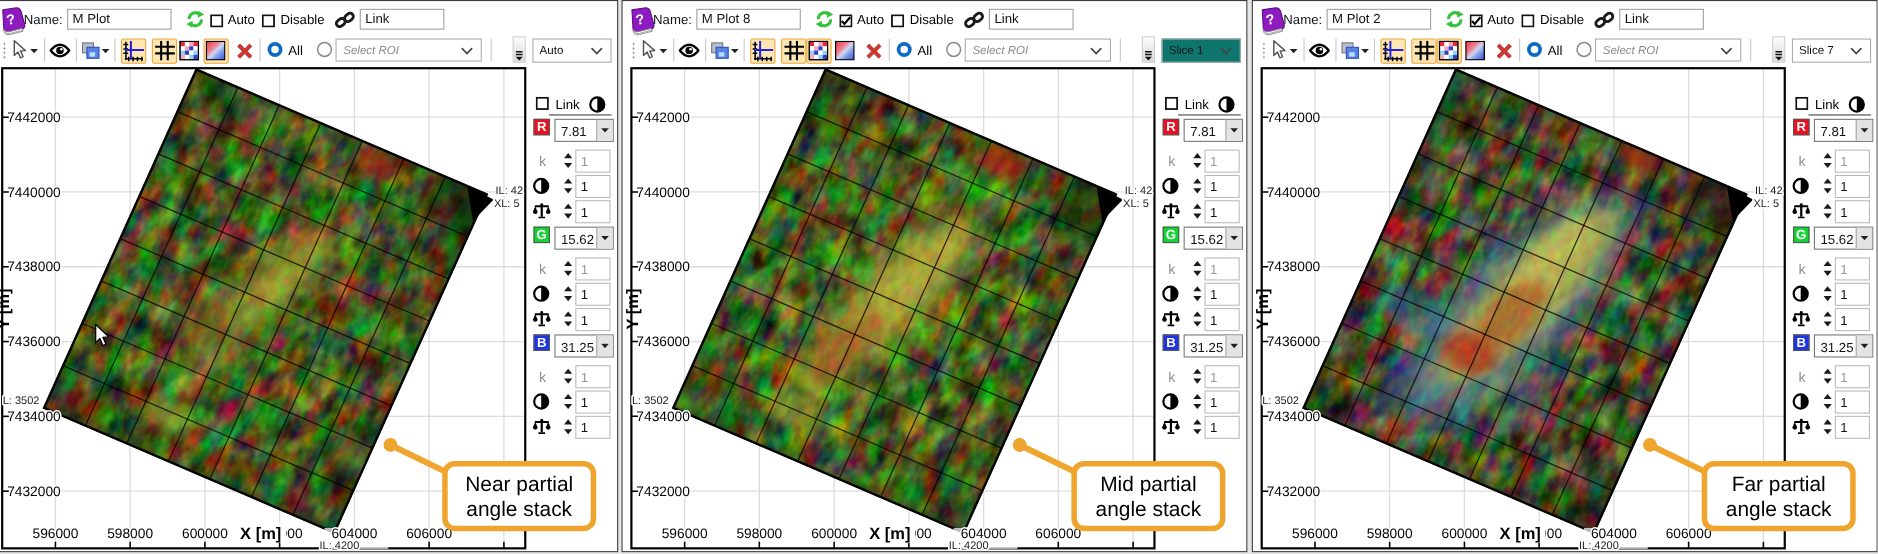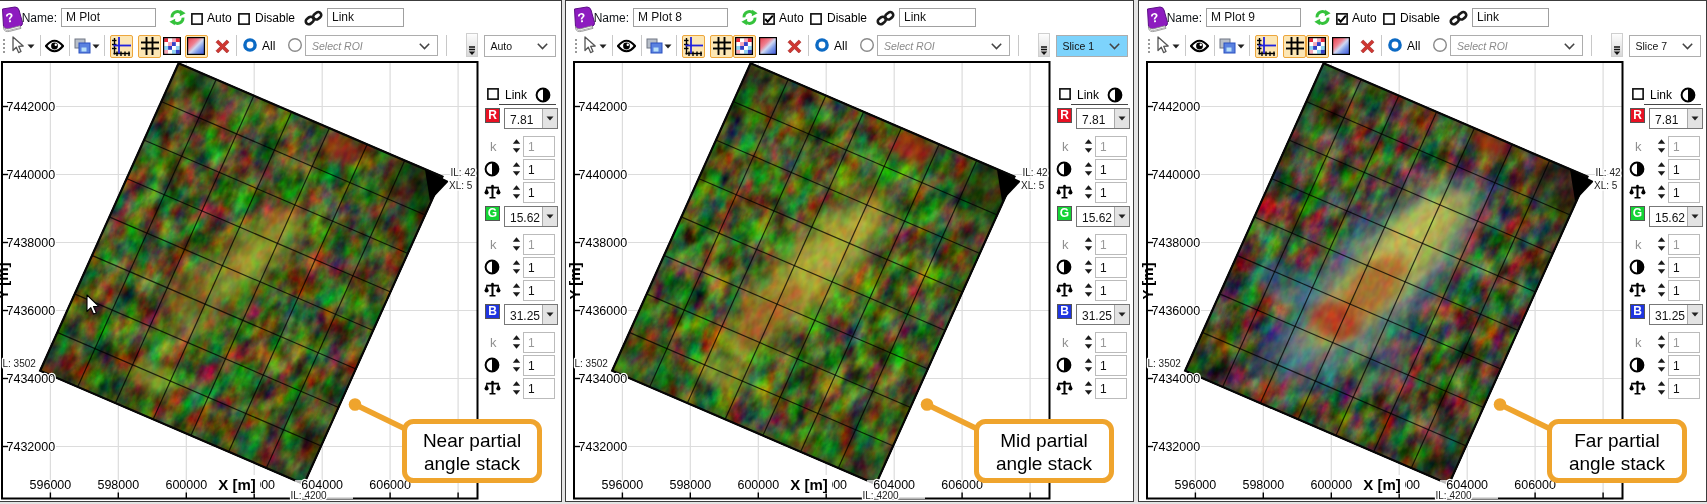--- a/index.html
+++ b/index.html
@@ -547,21 +547,21 @@
         <path d="M0.8 0.8 L5.5 5.6 L10.2 0.8" fill="none" stroke="#444" stroke-width="1.5"></path>
       </svg>
 </div>
     <div style="position:absolute;left:452px;top:34px;width:1px;height:21px;background:#c8c8c8;"></div>
     <div style="position:absolute;left:472px;top:32px;width:12px;height:24px;background:linear-gradient(#fdfdfd,#d8d8d8);border:1px solid #cfcfcf;box-sizing:border-box;">
 <svg style="position:absolute;left:1px;top:12px" width="8" height="10" viewBox="0 0 8 10">
         <path d="M1 1 L7 1 M1 3.5 L7 3.5" stroke="#111" stroke-width="1.4"></path>
         <path d="M0.8 5.5 L7.2 5.5 L4 9 Z" fill="#111"></path>
       </svg>
     </div>
-    <div style="position:absolute;left:489.5px;top:33.5px;width:72.5px;height:22px;border:1px solid #adadad;background:#7dd3fc;box-sizing:border-box;">
+    <div style="position:absolute;left:489.5px;top:33.5px;width:72.5px;height:22px;border:1px solid #adadad;background:#0f766e;box-sizing:border-box;">
 <div style="position:absolute;left:6px;top:4.069999999999999px;font-size:10.5px;color:#111;white-space:nowrap;">Slice 1</div>
 <svg style="position:absolute;right:7px;top:7.5px" width="11" height="7" viewBox="0 0 11 7">
         <path d="M0.8 0.8 L5.5 5.6 L10.2 0.8" fill="none" stroke="#444" stroke-width="1.5"></path>
       </svg>
 </div>
     <svg style="position:absolute;left:0px;top:58px" width="569" height="446" viewBox="0 58 569 446" font-family="Liberation Sans">
       <defs>
 <filter id="tex2" x="0" y="0" width="100%" height="100%" color-interpolation-filters="sRGB">
   <feTurbulence type="fractalNoise" baseFrequency="0.055 0.035" numOctaves="5" seed="31" stitchTiles="stitch" result="n"></feTurbulence>
   <feColorMatrix in="n" type="matrix" values="1.38 -0.25 0.1 0 -0.25  0.15 1.32 0.1 0 -0.34  -0.05 -0.08 0.8 0 -0.15  0 0 0 0 1"></feColorMatrix>
@@ -821,21 +821,21 @@
   </div>
 <div style="position:absolute;left:1138px;top:0px;width:569px;height:502px;background:#fff;border:1px solid #3c3c3c;box-sizing:border-box;overflow:hidden;">
     <svg style="position:absolute;left:5px;top:5px" width="25" height="28" viewBox="0 0 25 28">
 <path d="M3.5 3 L16 1 Q19 1 20 4 L23.5 16.5 Q23.8 19.5 21 20.5 L9.5 23.5 Q5.5 24.5 4.5 20.5 Z" fill="#8d1bbf" stroke="#5c0e86" stroke-width="1"></path>
 <path d="M4.5 20.5 Q5.5 23.5 9.5 22.8 L21 19.8 L22 22.4 L10.5 25.4 Q5.6 26.4 4.6 22.6 Z" fill="#fff" stroke="#888" stroke-width="0.8"></path>
 <path d="M5.4 22.6 Q6.5 25 10 24.4 L21.6 21.5" fill="none" stroke="#999" stroke-width="0.8"></path>
 <text x="11" y="16" font-family="Liberation Sans" font-size="13" font-weight="bold" fill="#fff" text-anchor="middle" transform="rotate(-10 11 13)">?</text>
 </svg>
     <div style="position:absolute;left:20px;top:10px;width:43px;text-align:right;font-size:12px;color:#101418;">Name:</div>
     <div style="position:absolute;left:67px;top:7px;width:95px;height:18.5px;border:1px solid #a0a0a0;background:#fff;box-sizing:border-box;">
-<div style="position:absolute;left:4px;top:1.25px;font-size:12px;color:#111;white-space:nowrap;">M Plot 9</div>
+<div style="position:absolute;left:4px;top:1.25px;font-size:12px;color:#111;white-space:nowrap;">M Plot 2</div>
     </div>
     <svg style="position:absolute;left:175px;top:8px" width="17" height="17" viewBox="0 0 17 17">
 <path d="M3 8.4 A 5.4 5.4 0 0 1 12.2 4.2" fill="none" stroke="#35c23c" stroke-width="2.8"></path>
 <polygon points="11.2,0.8 16.6,4.2 10.8,7.2" fill="#35c23c"></polygon>
 <path d="M14 8.6 A 5.4 5.4 0 0 1 4.8 12.8" fill="none" stroke="#35c23c" stroke-width="2.8"></path>
 <polygon points="5.8,16.2 0.4,12.8 6.2,9.8" fill="#35c23c"></polygon>
 </svg>
     <svg style="position:absolute;left:196.5px;top:11.5px" width="12" height="12" viewBox="0 0 11 11">
 <rect x="0.8" y="0.8" width="9.4" height="9.4" fill="#fff" stroke="#111" stroke-width="1.5"></rect>
       <path d="M2 5.5 L4.3 8 L9 2.5" fill="none" stroke="#000" stroke-width="1.8"></path>

